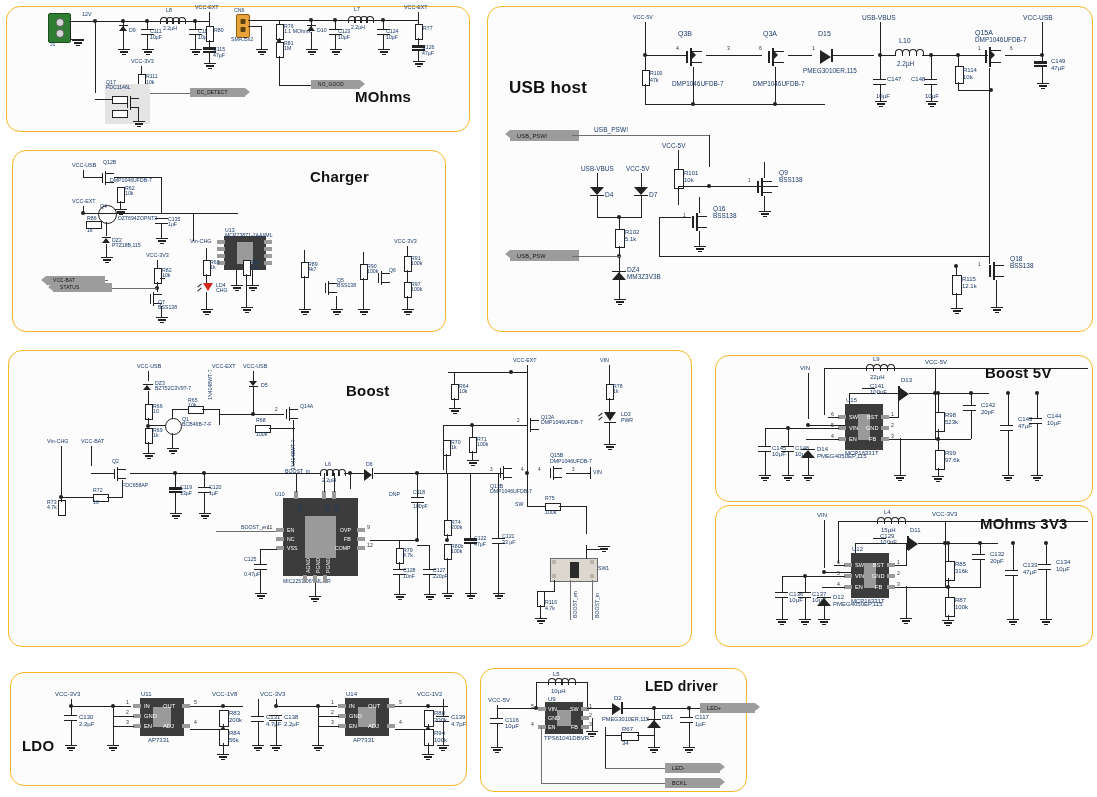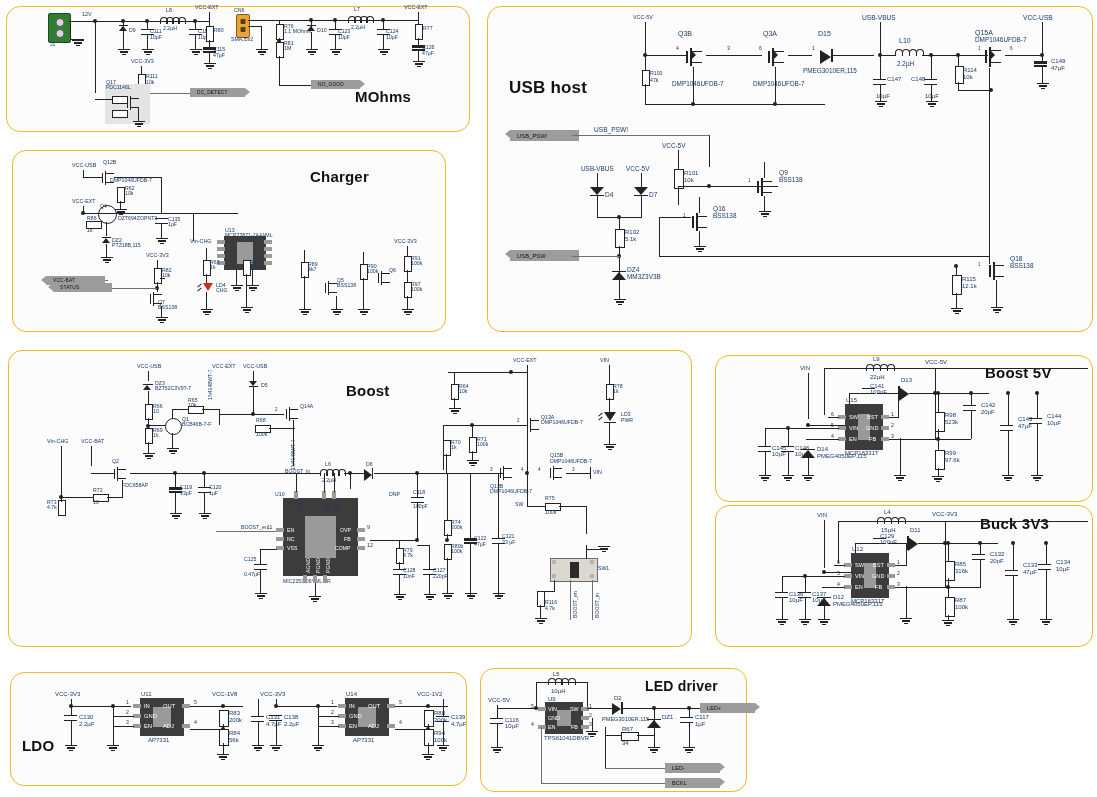--- a/index.html
+++ b/index.html
@@ -1285,21 +1285,21 @@
 <div class="wd wv" style="left:1037px;top:393px;height:26px;"></div>
 <div class="jd" style="left:1035px;top:391px;"></div>
 <div class="wd wv" style="left:1037px;top:424px;height:52px;"></div>
 <div class="gnd" style="left:1031px;top:475px;">
       <b></b>
       <b></b>
       <b></b>
     </div>
 
 <div class="grp" style="left:715px;top:505px;width:376px;height:140px;"></div>
-<div class="grp-title" style="left:980px;top:515px;font-size:15px;">Buck 3V3</div>
+<div class="grp-title" style="left:980px;top:515px;font-size:15px;">MOhms 3V3</div>
 
 <div class="lbl net" style="left:817px;top:512px;font-size:6px;">VIN</div>
 <div class="wd wv" style="left:824px;top:520px;height:48px;"></div>
 <div class="wd wh" style="left:824px;top:572px;width:40px;"></div>
 <div class="jd" style="left:822px;top:570px;"></div>
 
 <div class="wd wh" style="left:838px;top:521px;width:250px;"></div>
 <div class="wd wv" style="left:838px;top:521px;height:42px;"></div>
 <div class="ind" style="left:877px;top:517px;width:28px;">
   <i style="left:0"></i>

